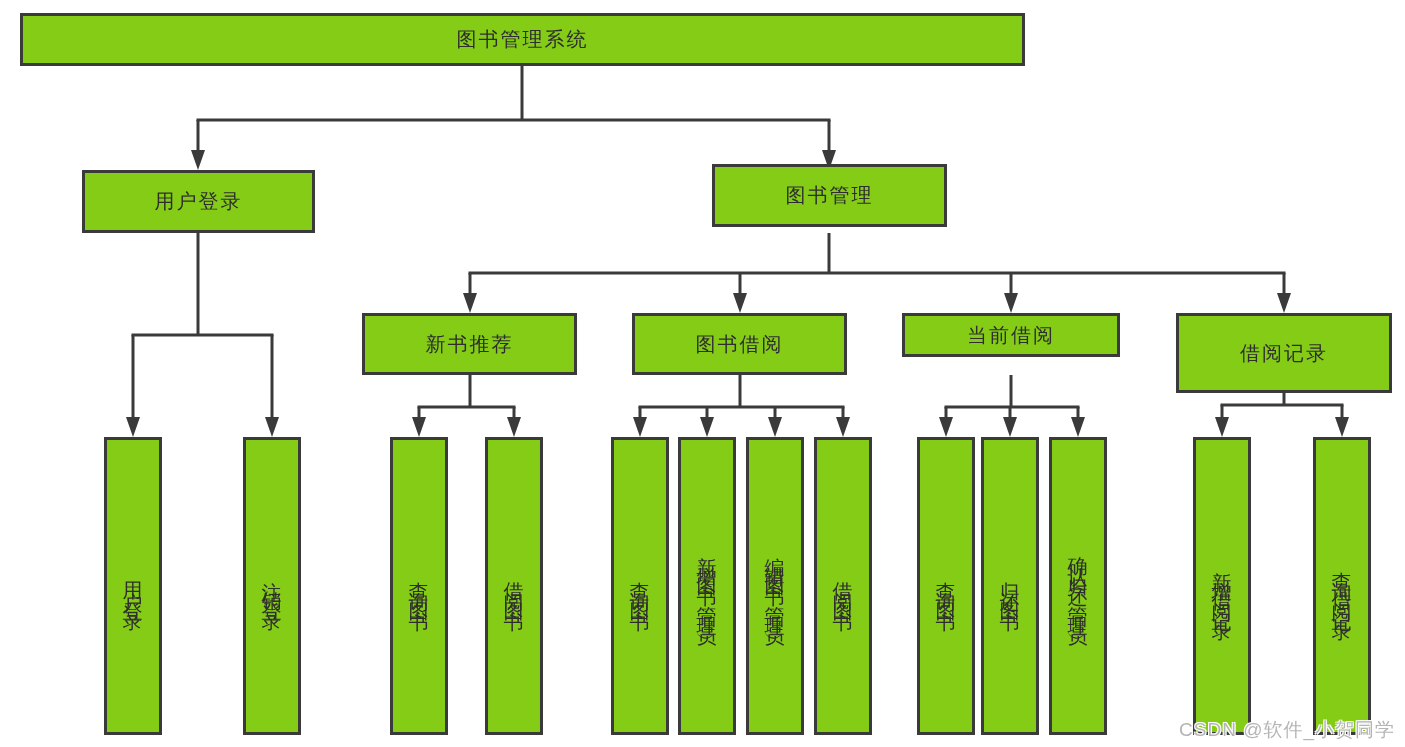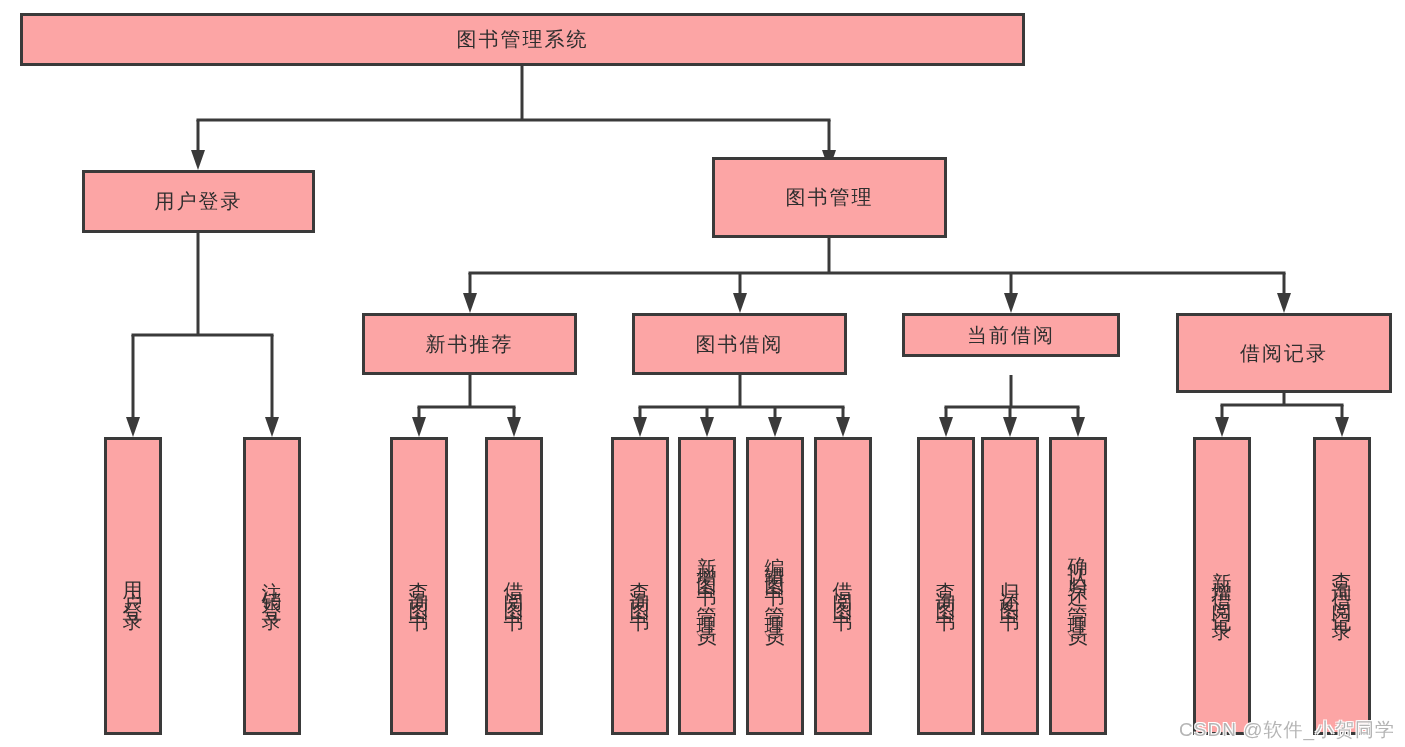--- a/index.html
+++ b/index.html
@@ -8,21 +8,21 @@
     width:1405px;height:747px;
     background:#fff;
     overflow:hidden;
     font-family:"Liberation Sans","DejaVu Sans",sans-serif;
   }
   #wires{position:absolute;left:0;top:0;}
   .box{
     position:absolute;
     box-sizing:border-box;
     border:3px solid var(--line,#3a3a3a);
-    background:#fca5a5;
+    background:#84cc16;
     display:flex;
     align-items:center;
     justify-content:center;
     color:var(--ink,#2e2e2e);
     font-size:20px;
   }
   .lbl{
     white-space:nowrap;
     letter-spacing:2px;
   }
@@ -115,21 +115,21 @@
     </g>
   </svg>
 
   <div class="box" style="left:20px;top:13px;width:1005px;height:53px">
     <span class="lbl">图书管理系统</span>
   </div>
 
   <div class="box" style="left:82px;top:170px;width:233px;height:63px">
     <span class="lbl">用户登录</span>
   </div>
-  <div class="box" style="left:712px;top:157px;width:235px;height:81px">
+  <div class="box" style="left:712px;top:164px;width:235px;height:63px">
     <span class="lbl">图书管理</span>
   </div>
 
   <div class="box" style="left:632px;top:313px;width:215px;height:62px">
     <span class="lbl">图书借阅</span>
   </div>
   <div class="box" style="left:362px;top:313px;width:215px;height:62px">
     <span class="lbl">新书推荐</span>
   </div>
   <div class="box" style="left:902px;top:313px;width:218px;height:44px">

